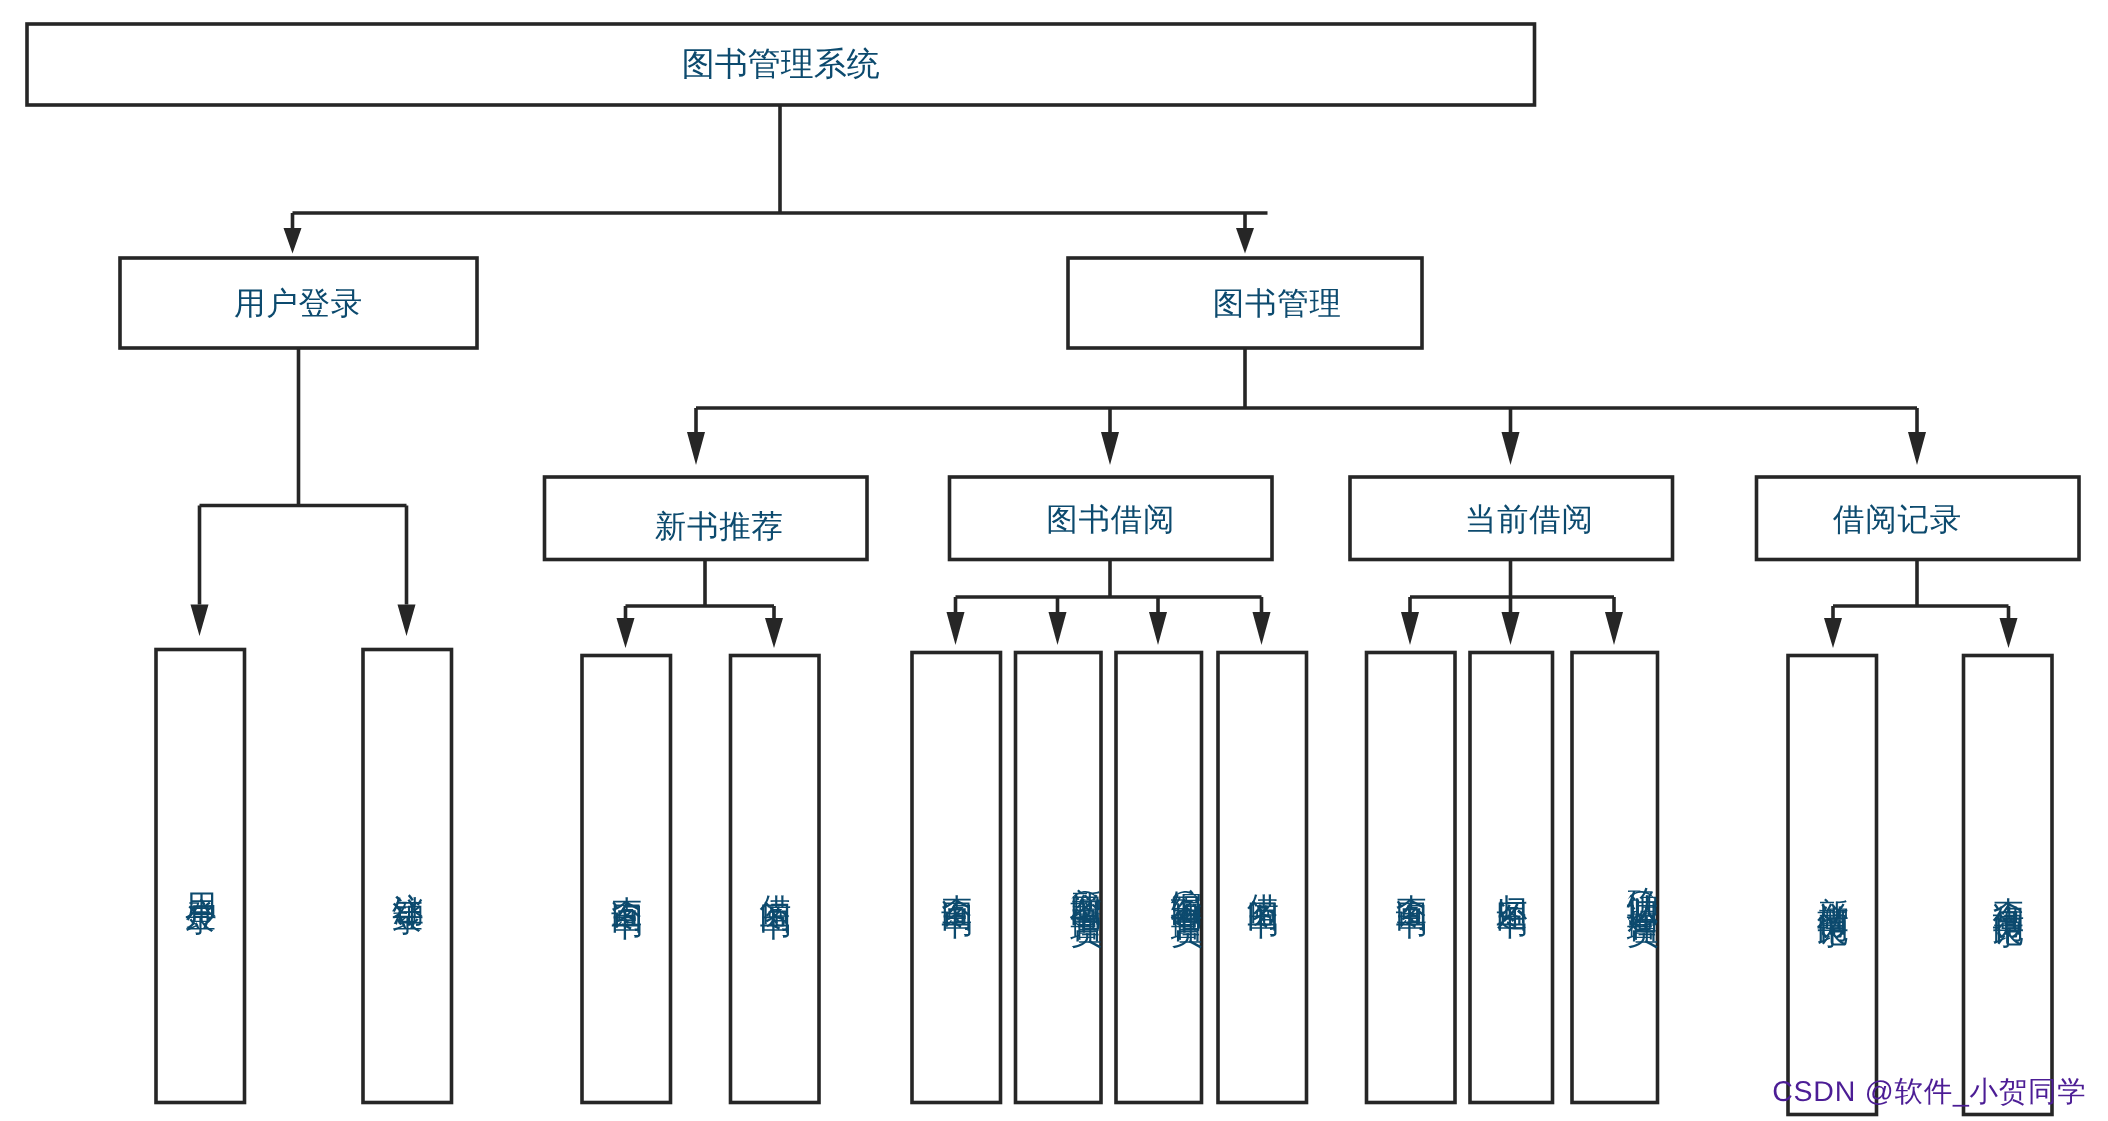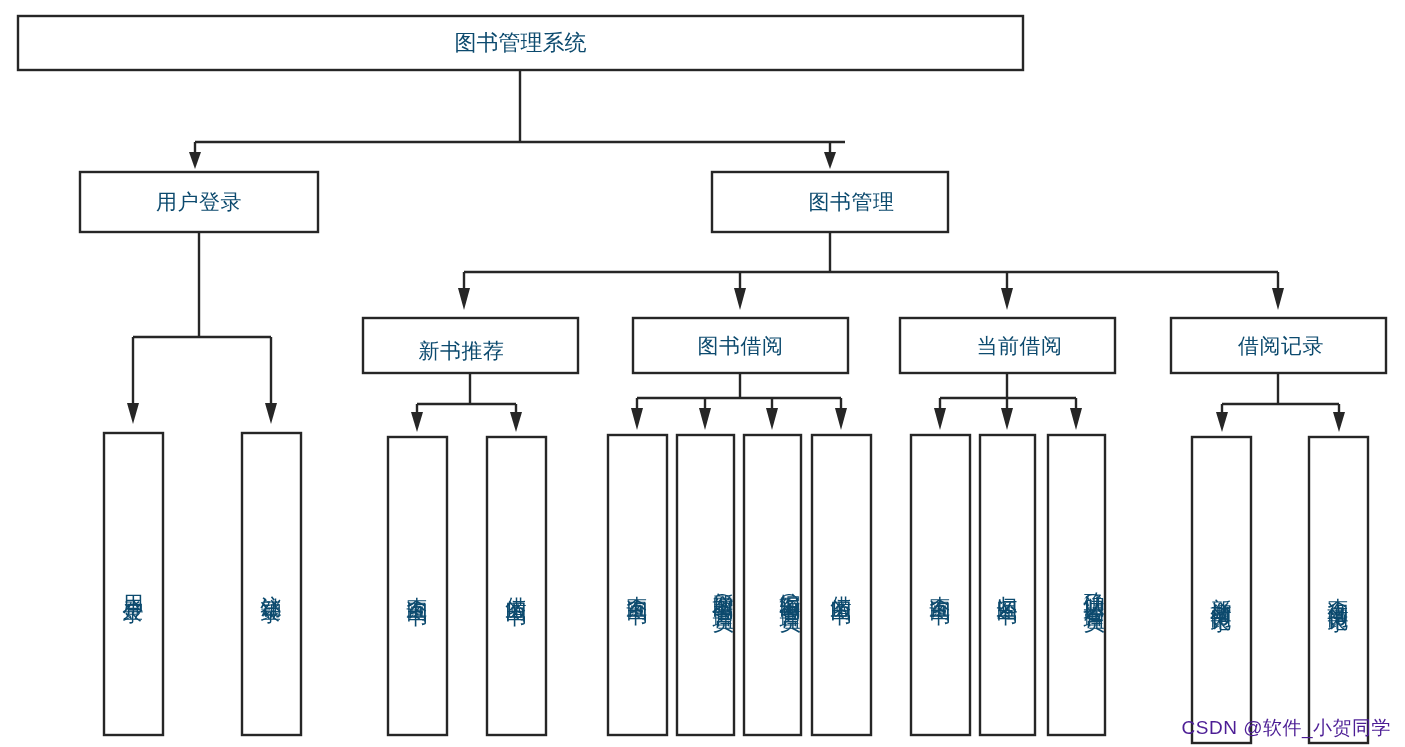--- a/index.html
+++ b/index.html
@@ -195,24 +195,24 @@
 
     <rect class="node-box" x="1192" y="437" width="59" height="306"></rect>
     <rect class="node-box" x="1309" y="437" width="59" height="306"></rect>
   </svg>
 
   <div class="node-label label-root" style="left:18px; top:16px; width:1005px; height:54px;">图书管理系统</div>
 
   <div class="node-label label-h" style="left:80px; top:172px; width:238px; height:60px;">用户登录</div>
   <div class="node-label label-h" style="left:712px; top:172px; width:279px; height:60px;">图书管理</div>
 
-  <div class="node-label label-h" style="left:354px; top:318px; width:215px; height:66px;">新书推荐</div>
+  <div class="node-label label-h" style="left:372px; top:318px; width:215px; height:66px;">新书推荐</div>
   <div class="node-label label-h" style="left:633px; top:318px; width:215px; height:55px;">图书借阅</div>
   <div class="node-label label-h" style="left:900px; top:318px; width:239px; height:55px;">当前借阅</div>
-  <div class="node-label label-h" style="left:1171px; top:318px; width:188px; height:55px;margin-left:16px;">借阅记录</div>
+  <div class="node-label label-h" style="left:1171px; top:318px; width:188px; height:55px;">借阅记录</div>
 
   <div class="node-label label-v label-v-mid" style="left:104px; top:433px; width:59px; height:302px;">用户登录</div>
   <div class="node-label label-v label-v-mid" style="left:242px; top:433px; width:59px; height:302px;">注销登录</div>
 
   <div class="node-label label-v label-v-mid" style="left:388px; top:437px; width:59px; height:298px;">查询图书</div>
   <div class="node-label label-v label-v-mid" style="left:487px; top:437px; width:59px; height:298px;">借阅图书</div>
 
   <div class="node-label label-v label-v-mid" style="left:608px; top:435px; width:59px; height:300px;">查询图书</div>
   <div class="node-label label-v label-v-top" style="left:677px; top:441px; width:57px; height:294px;">新增图书（管理员）</div>
   <div class="node-label label-v label-v-top" style="left:744px; top:441px; width:57px; height:294px;">编辑图书（管理员）</div>

